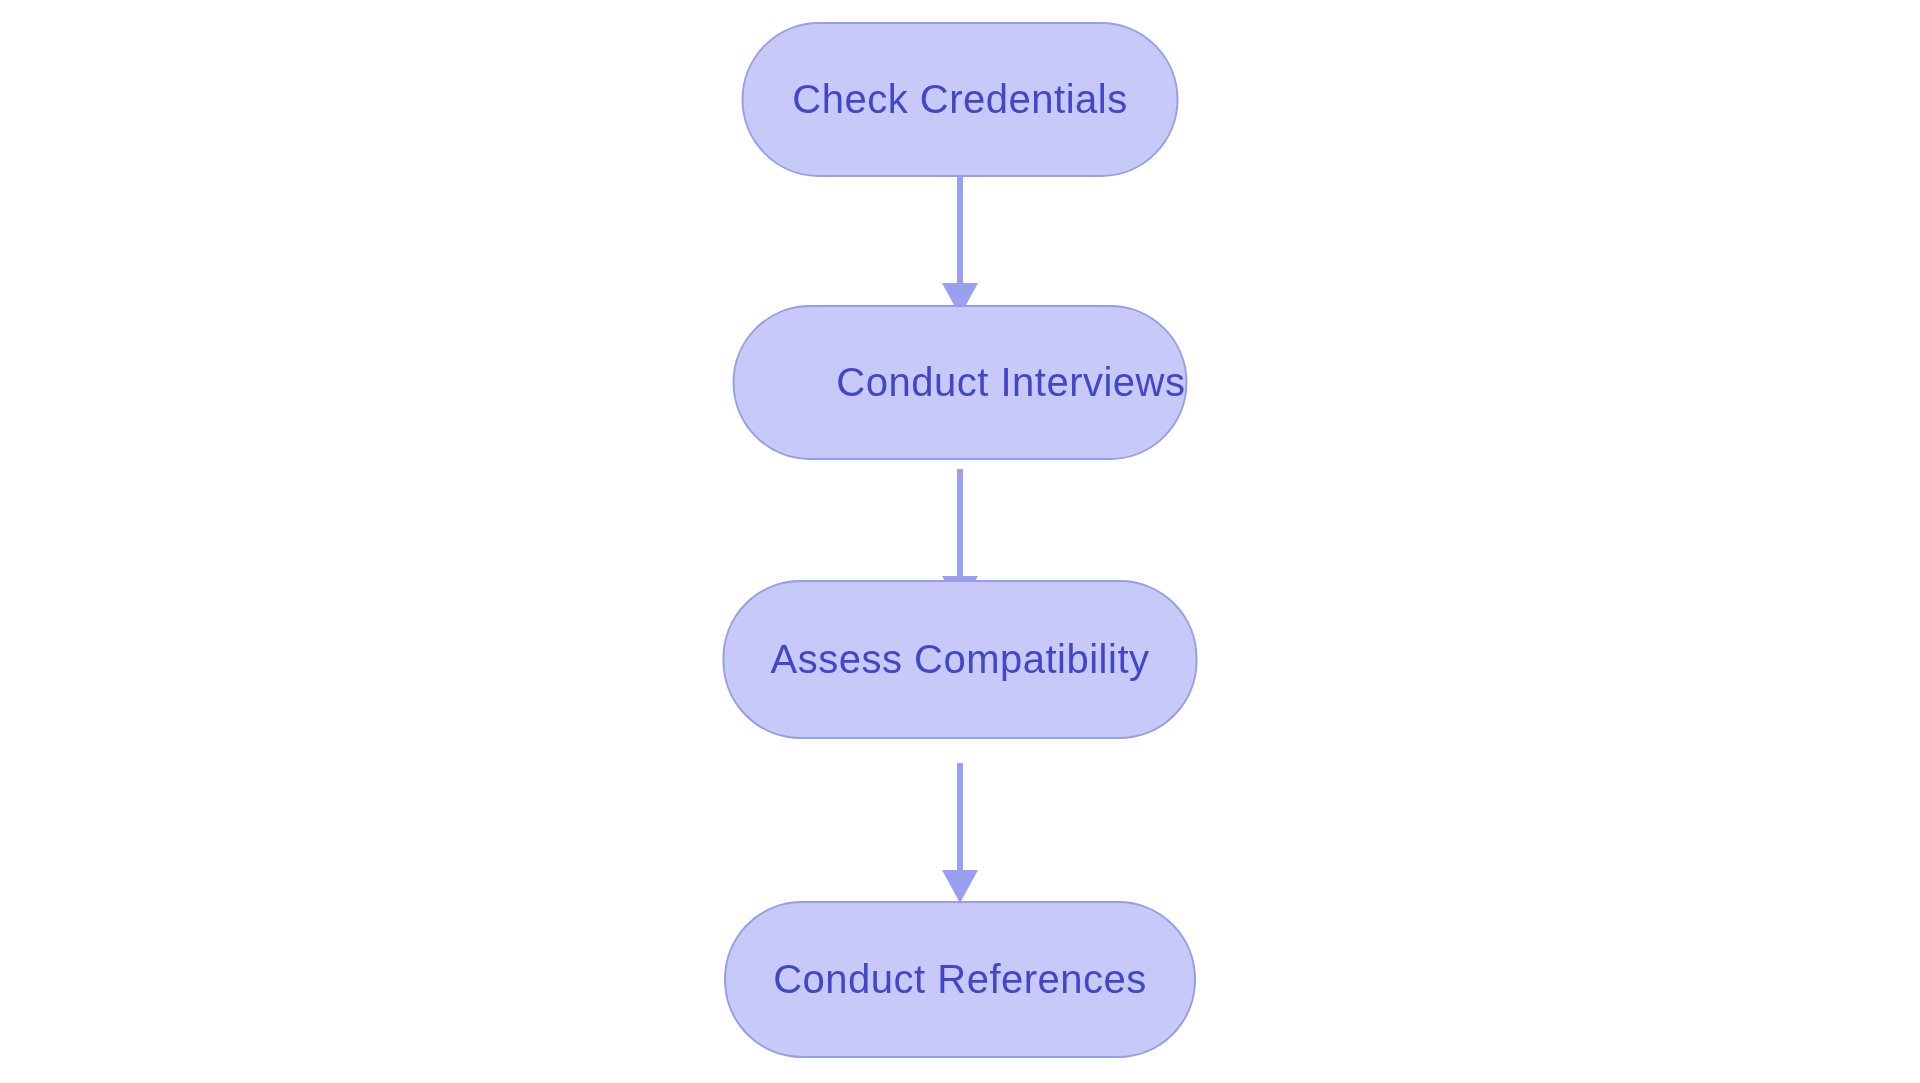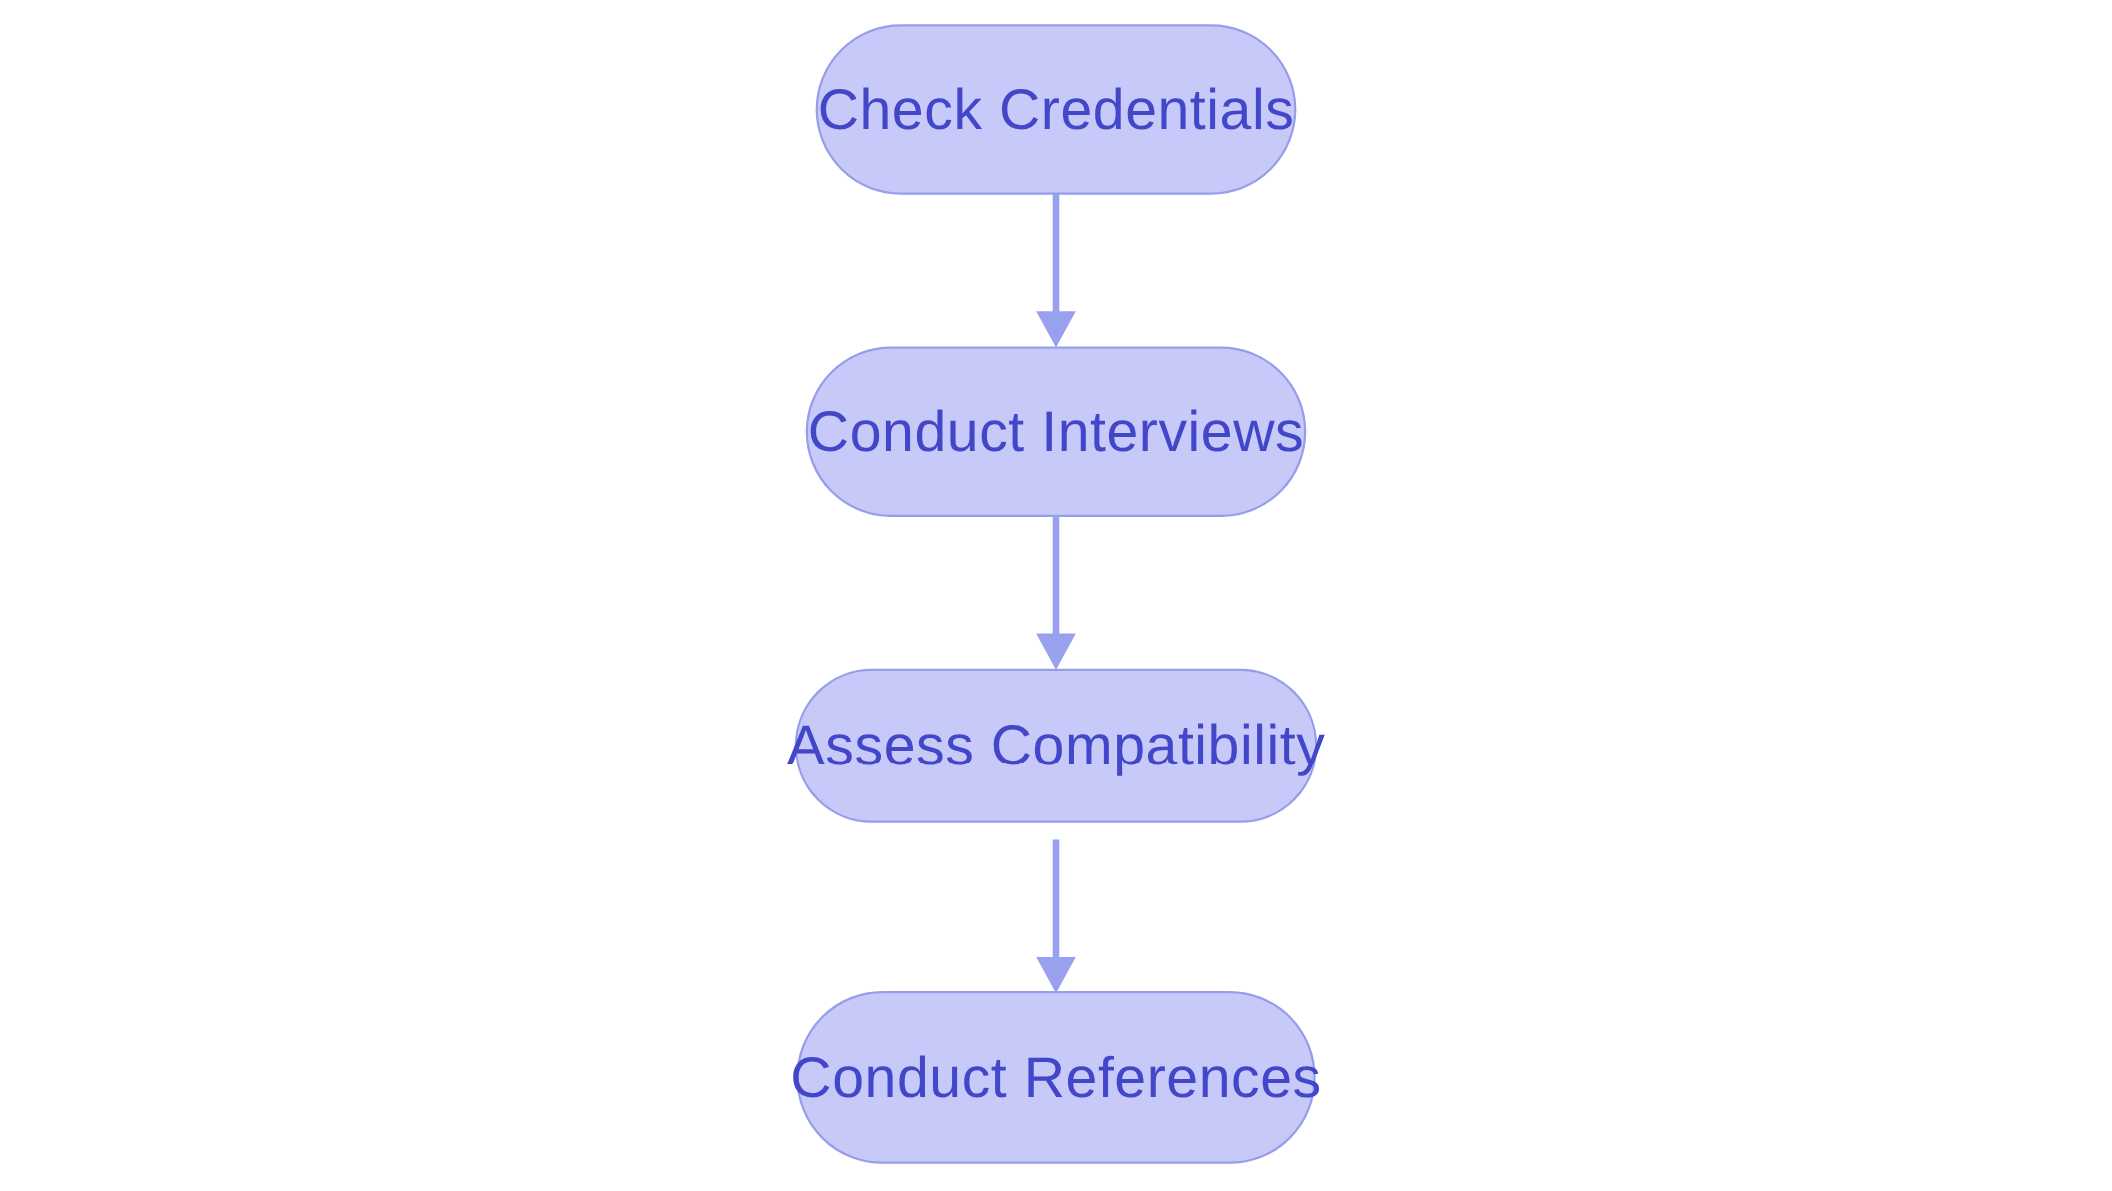--- a/index.html
+++ b/index.html
@@ -29,29 +29,29 @@
     transform: translateX(-50%);
     height: 155px;
     background: var(--node-fill);
     border: 2px solid var(--node-border);
     border-radius: 78px;
     display: flex;
     align-items: center;
     justify-content: center;
   }
   .node-label {
-    font-size: 52px;
+    font-size: 40px;
     font-weight: 500;
     color: var(--node-text);
     letter-spacing: 0.5px;
     white-space: nowrap;
   }
   .node-1 { top: 22px;  width: 437px; }
-  .node-2 { top: 315px; width: 455px; }
-  .node-3 { top: 608px; width: 475px; height: 140px; }
+  .node-2 { top: 305px; width: 455px; justify-content: flex-end; }
+  .node-3 { top: 580px; width: 475px; height: 159px; }
   .node-4 { top: 901px; width: 472px; height: 157px; }
   .arrow {
     position: absolute;
     left: 50%;
     transform: translateX(-50%);
     width: 44px;
     height: 140px;
   }
   .arrow-1 { top: 176px; }
   .arrow-2 { top: 469px; }

